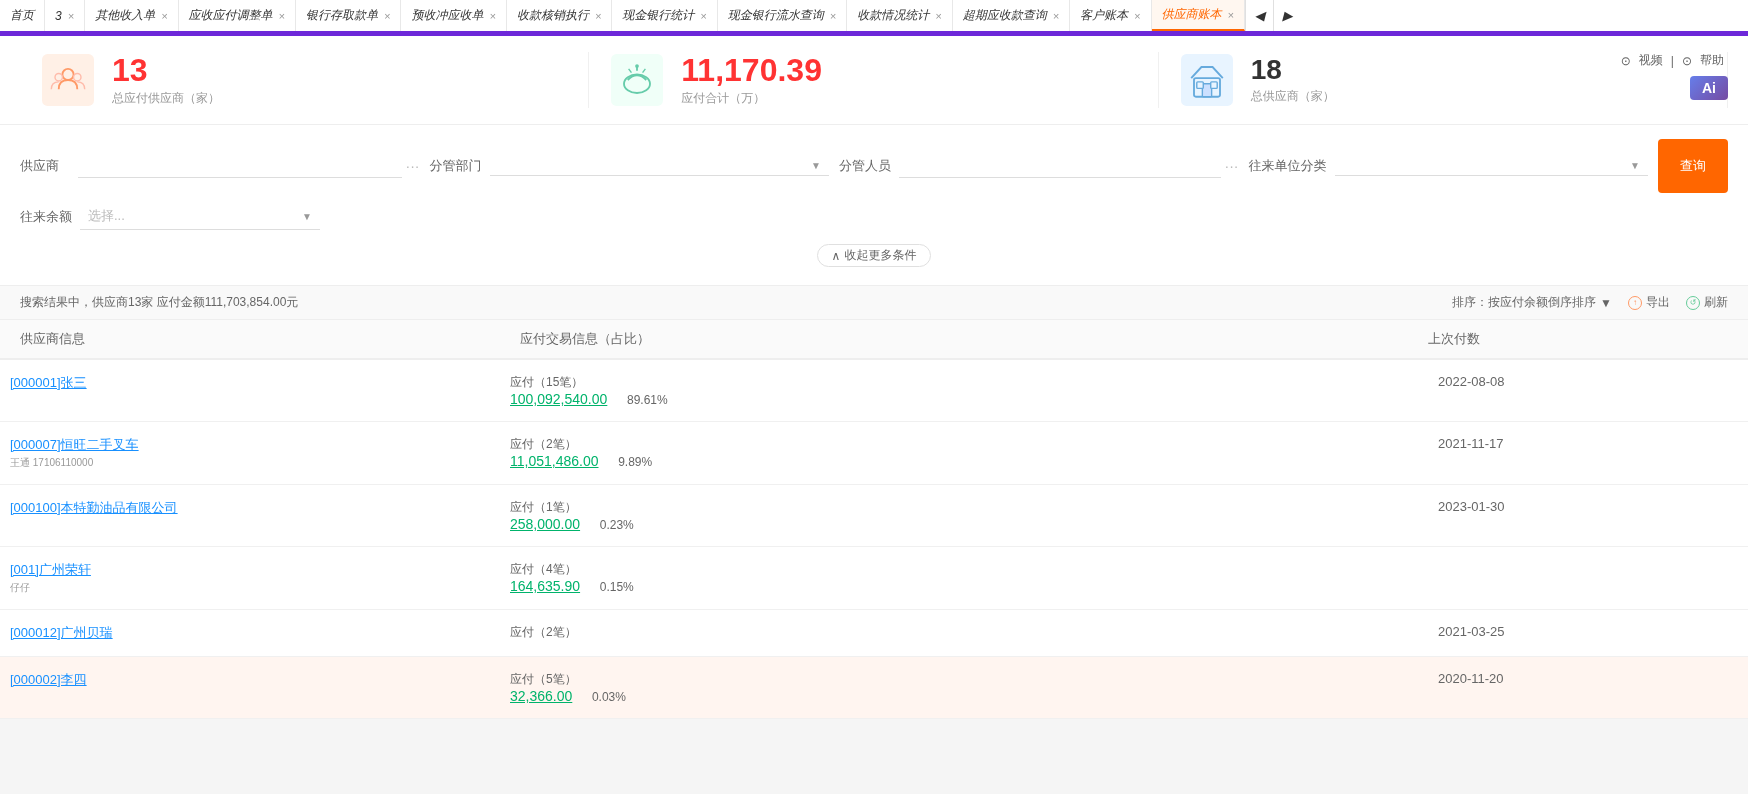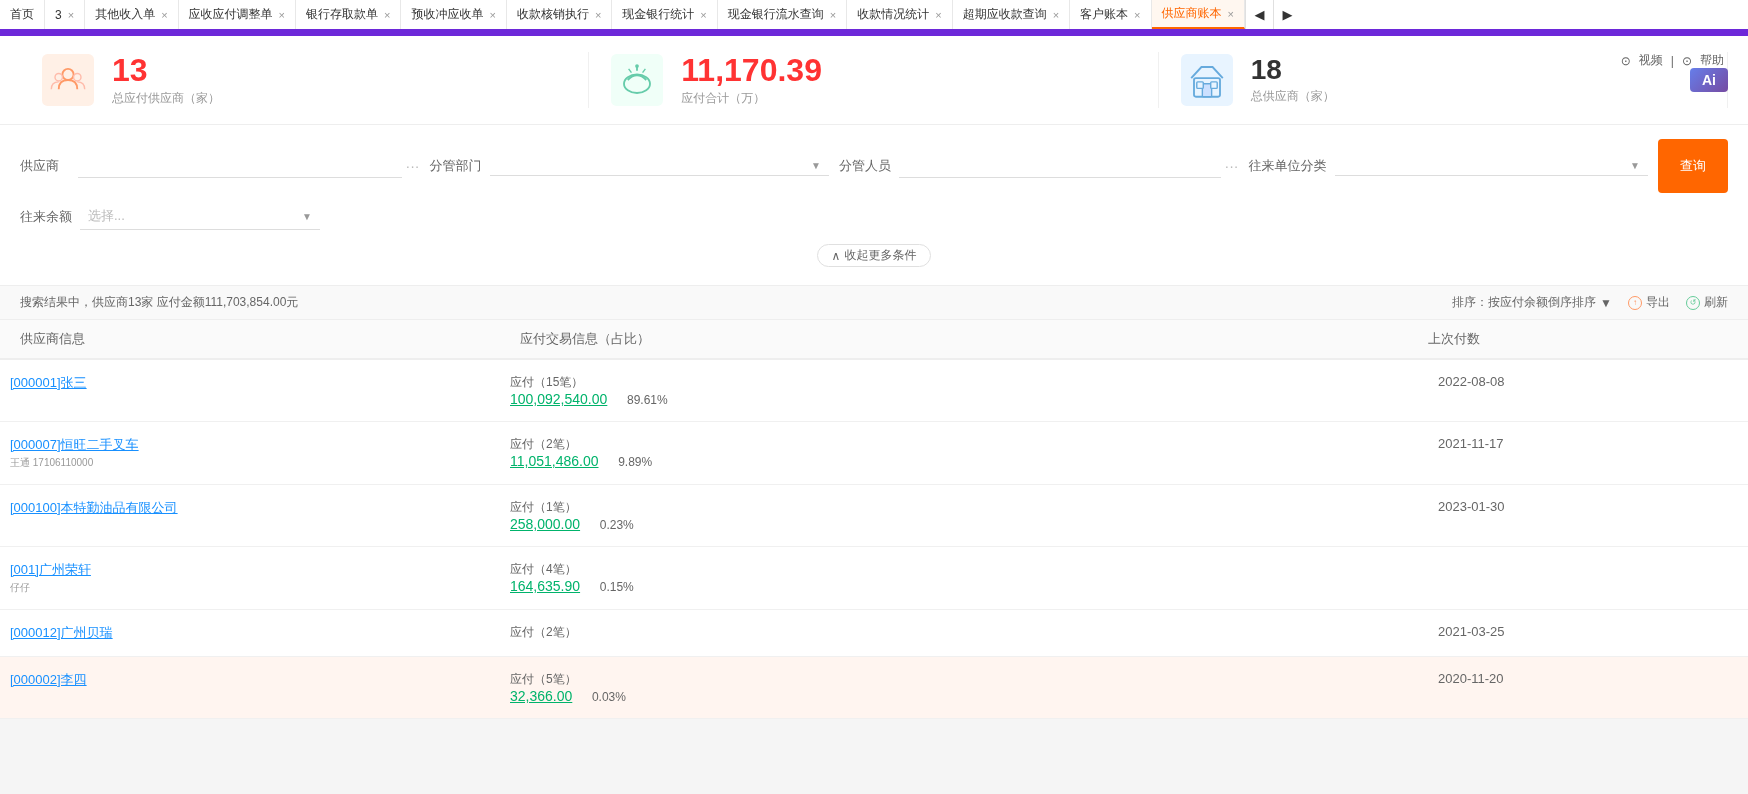--- a/index.html
+++ b/index.html
@@ -3,23 +3,24 @@
   <meta charset="utf-8">
   <style>
     * { box-sizing: border-box; margin: 0; padding: 0; }
     body { font-family: 'Microsoft YaHei', Arial, sans-serif; font-size: 13px; background: #f5f5f5; color: #333; overflow-x: hidden; }
 
     
     .top-nav {
       display: flex;
       align-items: center;
       background: #fff;
-      border-bottom: 7px solid #6d28d9;
+      border-bottom: 5px solid #6d28d9;
       height: 36px;
       overflow: hidden;
+      font-style: italic;
     }
     .nav-item {
       display: flex;
       align-items: center;
       padding: 0 10px;
       height: 100%;
       white-space: nowrap;
       cursor: pointer;
       font-size: 12px;
       color: #333;
@@ -77,21 +78,21 @@
       font-size: 12px;
       color: #666;
     }
     .header-right-links span { margin: 0 4px; cursor: pointer; color: #666; }
     .divider-v { color: #ccc; }
 
     
     .ai-badge {
       position: absolute;
       right: 20px;
-      bottom: 32px;
+      bottom: 24px;
       background: linear-gradient(135deg, #667eea, #764ba2);
       color: #fff;
       font-size: 14px;
       font-weight: bold;
       padding: 4px 12px;
       border-radius: 4px;
     }
 
     
     .filter-area {

